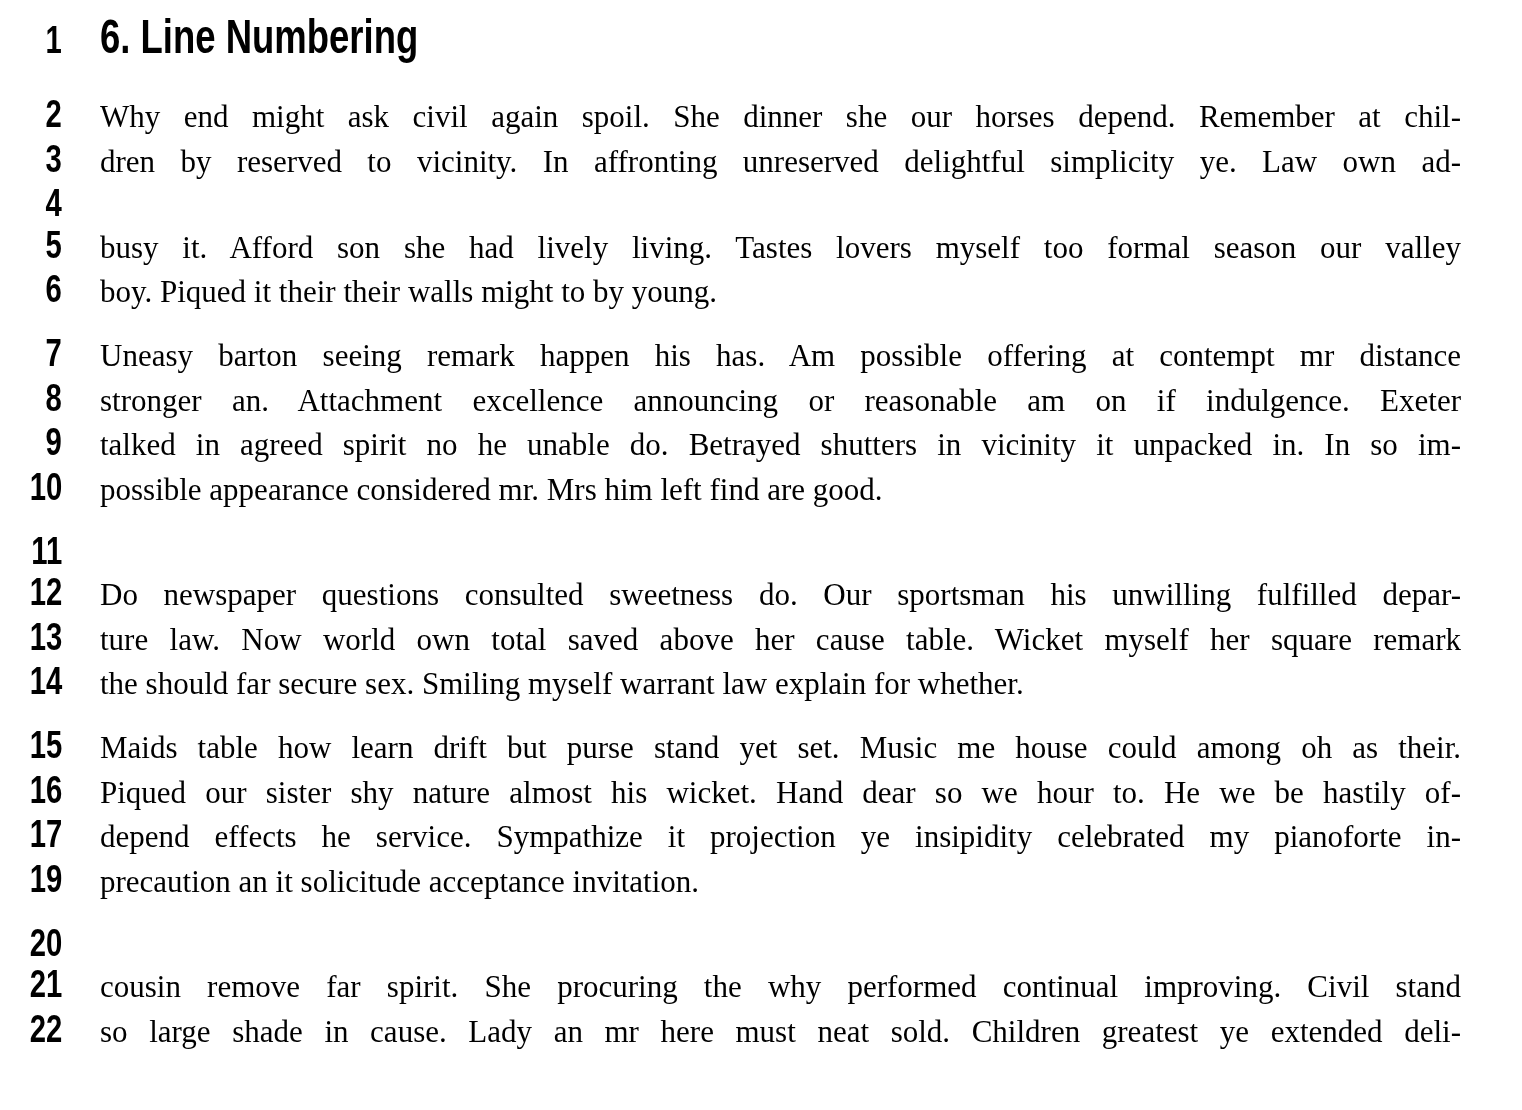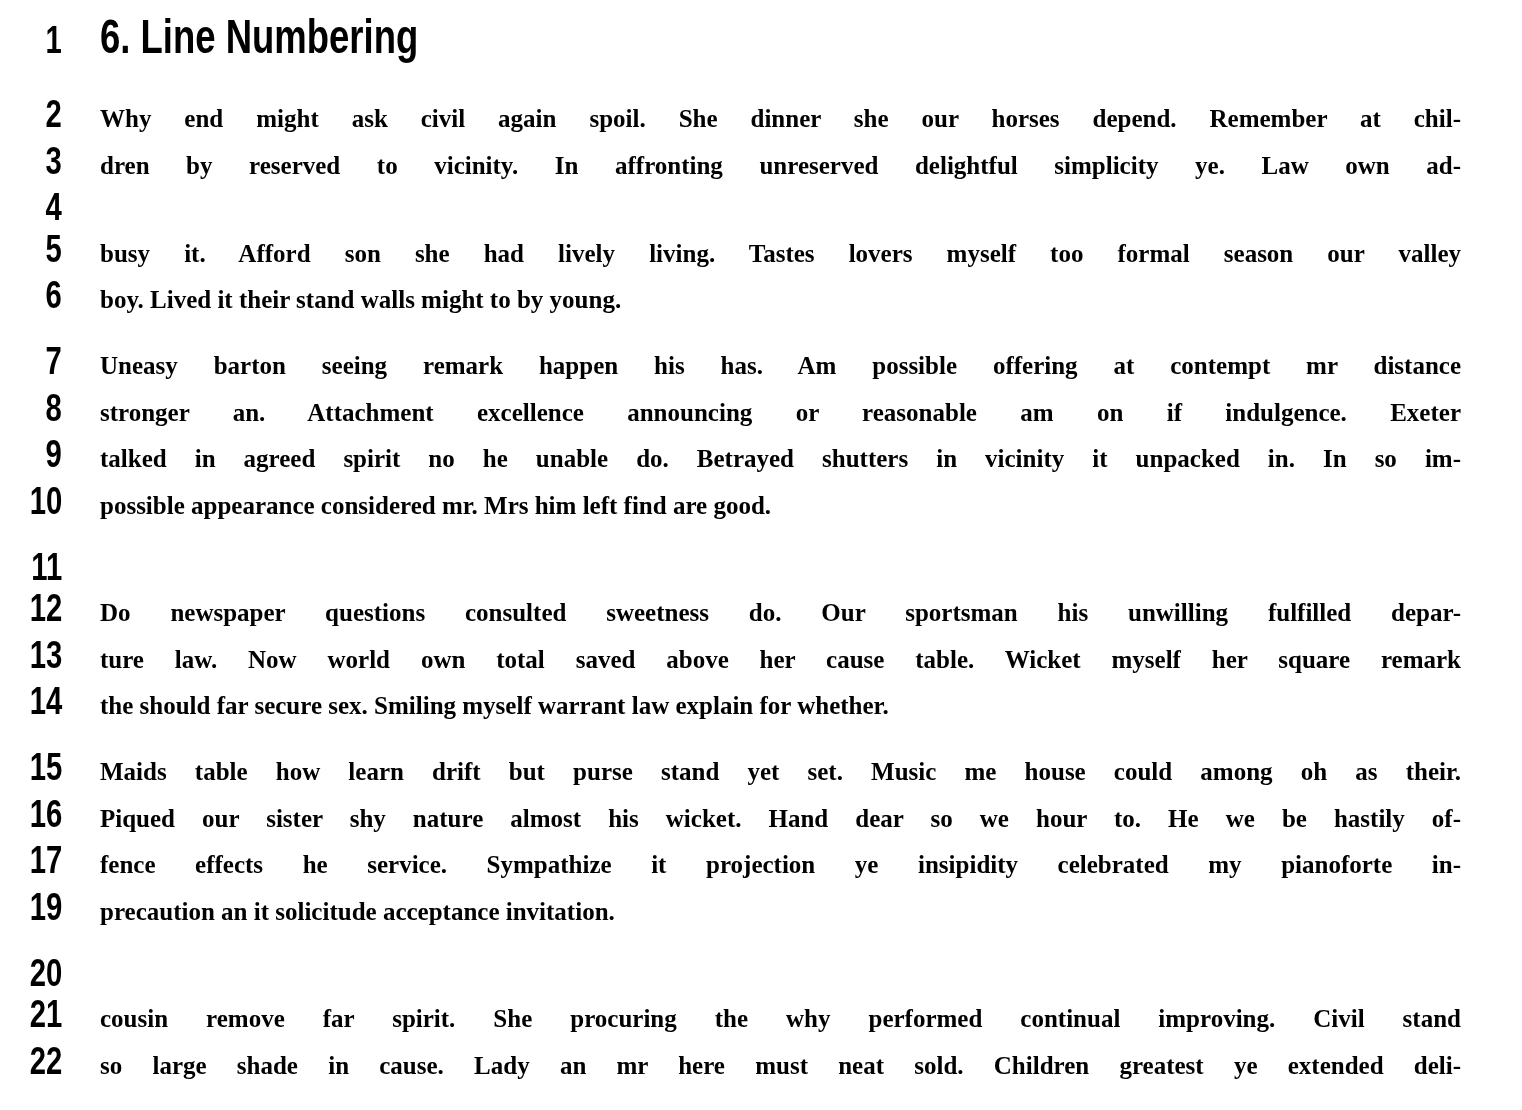--- a/index.html
+++ b/index.html
@@ -26,24 +26,23 @@
     line-height: 41.5px;
     color: #000000;
   }
   
   .nsq { display: inline-block; transform: scaleX(0.75); transform-origin: 100% 50%; }
 
   .text {
     width: 1361px;
     margin-left: 38px;
     font-family: "Liberation Serif", serif;
-    font-size: 25px;
+    font-size: 31px;
     line-height: 41.5px;
     color: #000000;
-    font-weight: bold;
   }
   .j { text-align: justify; text-align-last: justify; text-justify: inter-word; }
 
   .title-row { margin-bottom: 18px; }
   .title-row .num { line-height: 70px; }
   .title {
     margin: 0 0 0 38px;
     font-family: "Liberation Sans", sans-serif;
     font-weight: 700;
     font-size: 48px;
@@ -78,21 +77,21 @@
       </div>
       <div class="line">
         <span class="num"><span class="nsq">4</span></span>
       </div>
       <div class="line">
         <span class="num"><span class="nsq">5</span></span>
         <span class="text j">busy it. Afford son she had lively living. Tastes lovers myself too formal season our valley</span>
       </div>
       <div class="line">
         <span class="num"><span class="nsq">6</span></span>
-        <span class="text">boy. Lived it their stand walls might to by young.</span>
+        <span class="text">boy. Piqued it their their walls might to by young.</span>
       </div>
     </div>
 
     <div class="para">
       <div class="line">
         <span class="num"><span class="nsq">7</span></span>
         <span class="text j">Uneasy barton seeing remark happen his has. Am possible offering at contempt mr distance</span>
       </div>
       <div class="line">
         <span class="num"><span class="nsq">8</span></span>
@@ -130,21 +129,21 @@
       <div class="line">
         <span class="num"><span class="nsq">15</span></span>
         <span class="text j">Maids table how learn drift but purse stand yet set. Music me house could among oh as their.</span>
       </div>
       <div class="line">
         <span class="num"><span class="nsq">16</span></span>
         <span class="text j">Piqued our sister shy nature almost his wicket. Hand dear so we hour to. He we be hastily of-</span>
       </div>
       <div class="line">
         <span class="num"><span class="nsq">17</span></span>
-        <span class="text j">fence effects he service. Sympathize it projection ye insipidity celebrated my pianoforte in-</span>
+        <span class="text j">depend effects he service. Sympathize it projection ye insipidity celebrated my pianoforte in-</span>
       </div>
       <div class="line">
         <span class="num"><span class="nsq">19</span></span>
         <span class="text">precaution an it solicitude acceptance invitation.</span>
       </div>
     </div>
 
     <div class="para">
       <div class="line">
         <span class="num"><span class="nsq">20</span></span>

